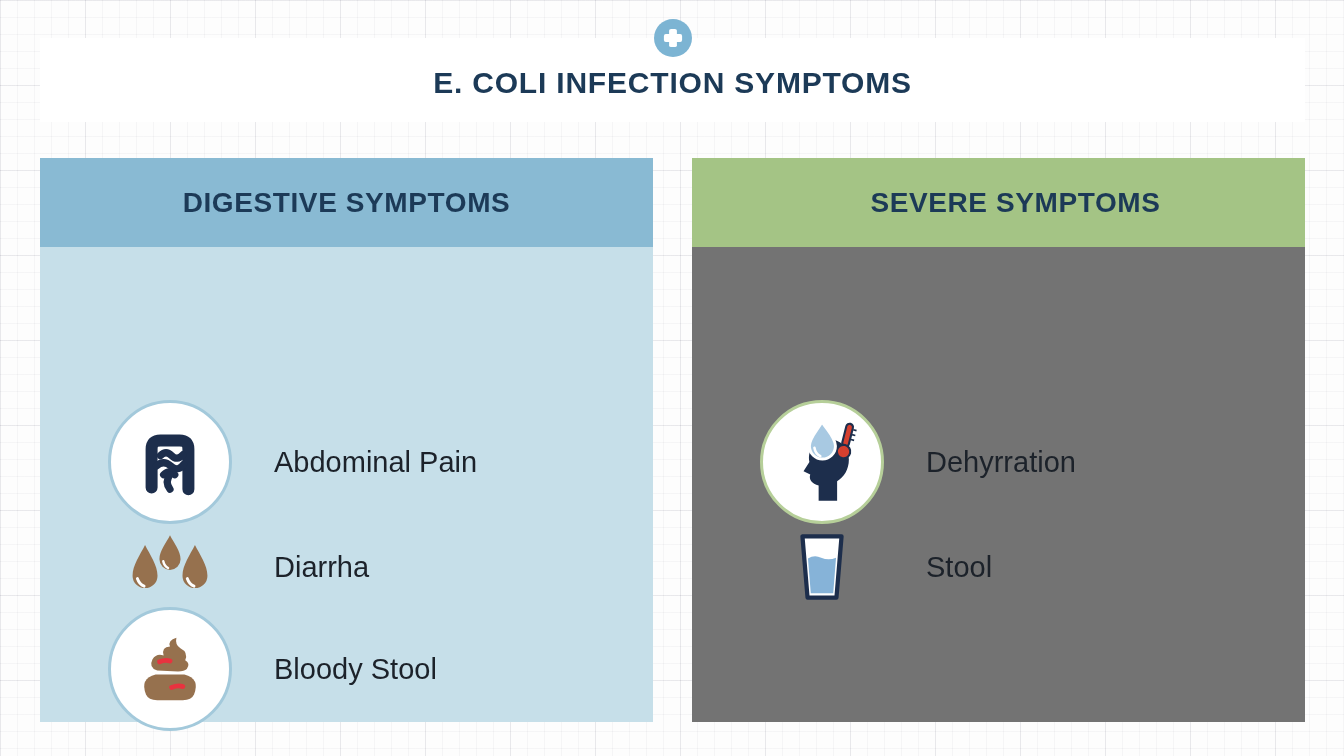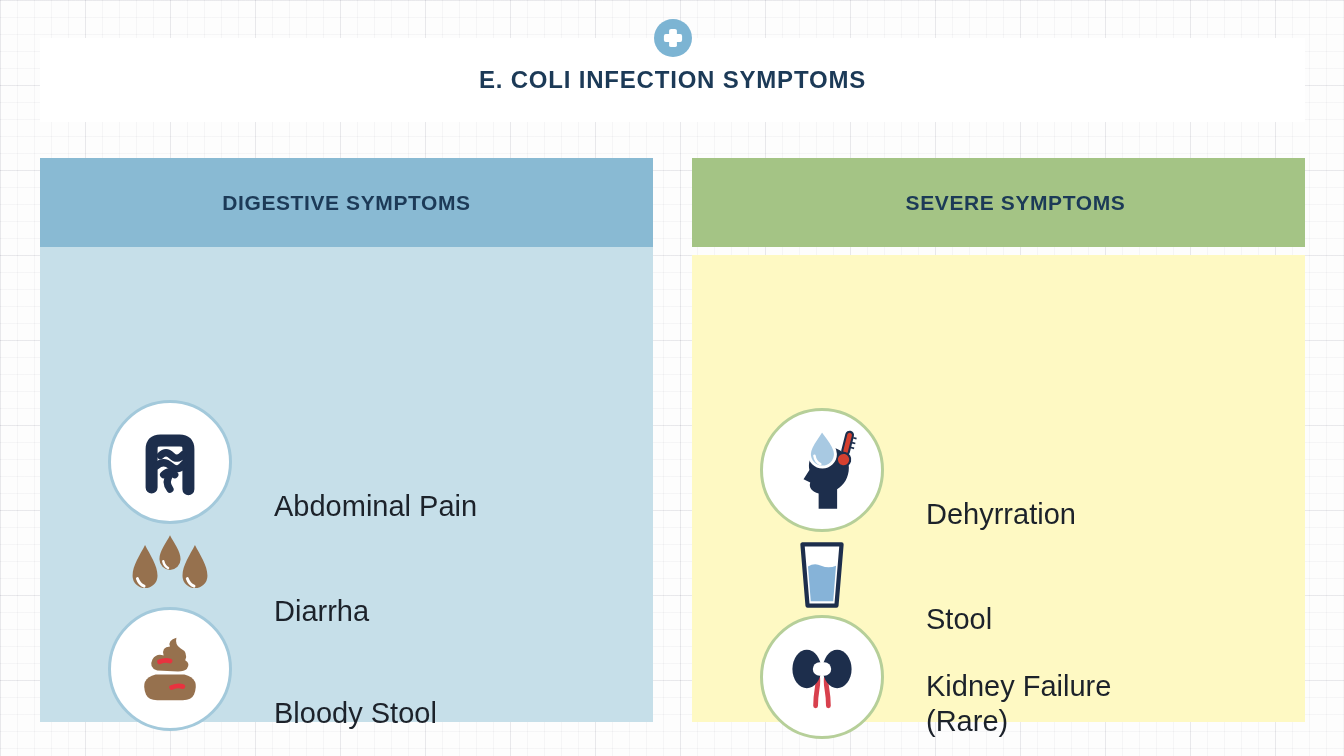--- a/index.html
+++ b/index.html
@@ -21,43 +21,43 @@
     background:#ffffff;
   }
   .cross-badge {
     position:absolute; left:50%; top:-19px; transform:translateX(-50%);
     width:38px; height:38px; border-radius:50%;
     background:#7cb4d3; display:flex; align-items:center; justify-content:center;
   }
   .page-title {
     position:absolute; left:0; right:0; top:28px;
     text-align:center;
-    font-size:24px; font-weight:700; letter-spacing:0.8px;
+    font-size:30px; font-weight:700; letter-spacing:0.8px;
     color:#1c3a57;
   }
 
   .panel { position:absolute; top:158px; width:613px; height:564px; }
   .panel.left  { left:40px; }
   .panel.right { left:692px; }
   .panel-header {
     position:absolute; left:0; right:0; top:0; height:89px;
     display:flex; align-items:center; justify-content:center;
   }
   .panel.left  .panel-header { background:#89bad3; }
   .panel.right .panel-header { background:#a4c485;padding-left:34px; }
   .panel-header .panel-title {
-    font-size:21px; font-weight:700; letter-spacing:0.6px; color:#1c3a57;
+    font-size:28px; font-weight:700; letter-spacing:0.6px; color:#1c3a57;
   }
   .panel-body { position:absolute; left:0; right:0; top:89px; bottom:0; }
   .panel.left  .panel-body { background:#c6dfe9; }
-  .panel.right .panel-body { background:#fef9c3;margin-top:8px; }
+  .panel.right .panel-body { background:#737373; }
 
   .symptom-row {
     position:absolute; left:68px; right:25px; height:124px;
-    display:flex; align-items:flex-end;
+    display:flex; align-items:center;
   }
   .row-1 { top:153px; }
   .row-2 { top:258px; }
   .row-3 { top:360px; }
 
   .icon-cell { width:124px; height:124px; flex:0 0 124px;
     display:flex; align-items:center; justify-content:center; }
   .icon-circle {
     width:124px; height:124px; border-radius:50%; background:#ffffff;
     display:flex; align-items:center; justify-content:center;
@@ -164,30 +164,15 @@
     <div class="symptom-row row-2">
       <div class="icon-cell">
         <svg width="52" height="68" viewBox="0 0 60 80">
           <path d="M7 4 L53 4 L47 76 L13 76 Z" fill="#ffffff" stroke="#1d2e4c" stroke-width="5" stroke-linejoin="round"></path>
           <path d="M13.5 30 Q21 25 29 29 Q38 33 46.5 29 L43.2 71 L16.8 71 Z" fill="#86b3d8"></path>
         </svg>
       </div>
       <div class="symptom-label">Stool</div>
     </div>
 
-    <div class="symptom-row row-3">
-      <div class="icon-cell">
-        <div class="icon-circle">
-          <svg width="80" height="80" viewBox="0 0 100 100">
-            <path d="M44 48 C47 60 42 64 42 86" fill="none" stroke="#d8404d" stroke-width="6" stroke-linecap="round"></path>
-            <path d="M56 48 C53 60 58 64 58 86" fill="none" stroke="#d8404d" stroke-width="6" stroke-linecap="round"></path>
-            <ellipse cx="31" cy="40" rx="18" ry="24" fill="#1d2e4c"></ellipse>
-            <ellipse cx="69" cy="40" rx="18" ry="24" fill="#1d2e4c"></ellipse>
-            <circle cx="47" cy="40" r="8.5" fill="#ffffff"></circle>
-            <circle cx="53" cy="40" r="8.5" fill="#ffffff"></circle>
-          </svg>
-        </div>
-      </div>
-      <div class="symptom-label">Kidney Failure (Rare)</div>
-    </div>
 
   </div>
 </div>
 
 </body></html>

